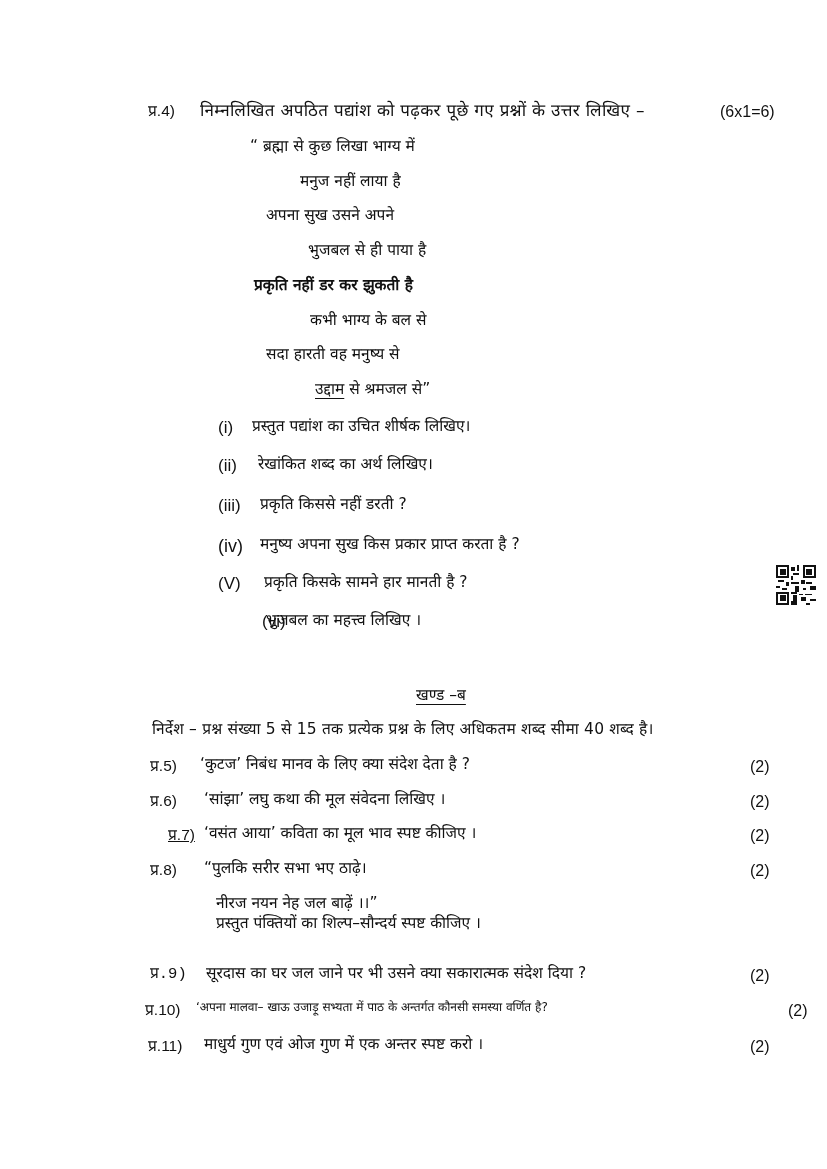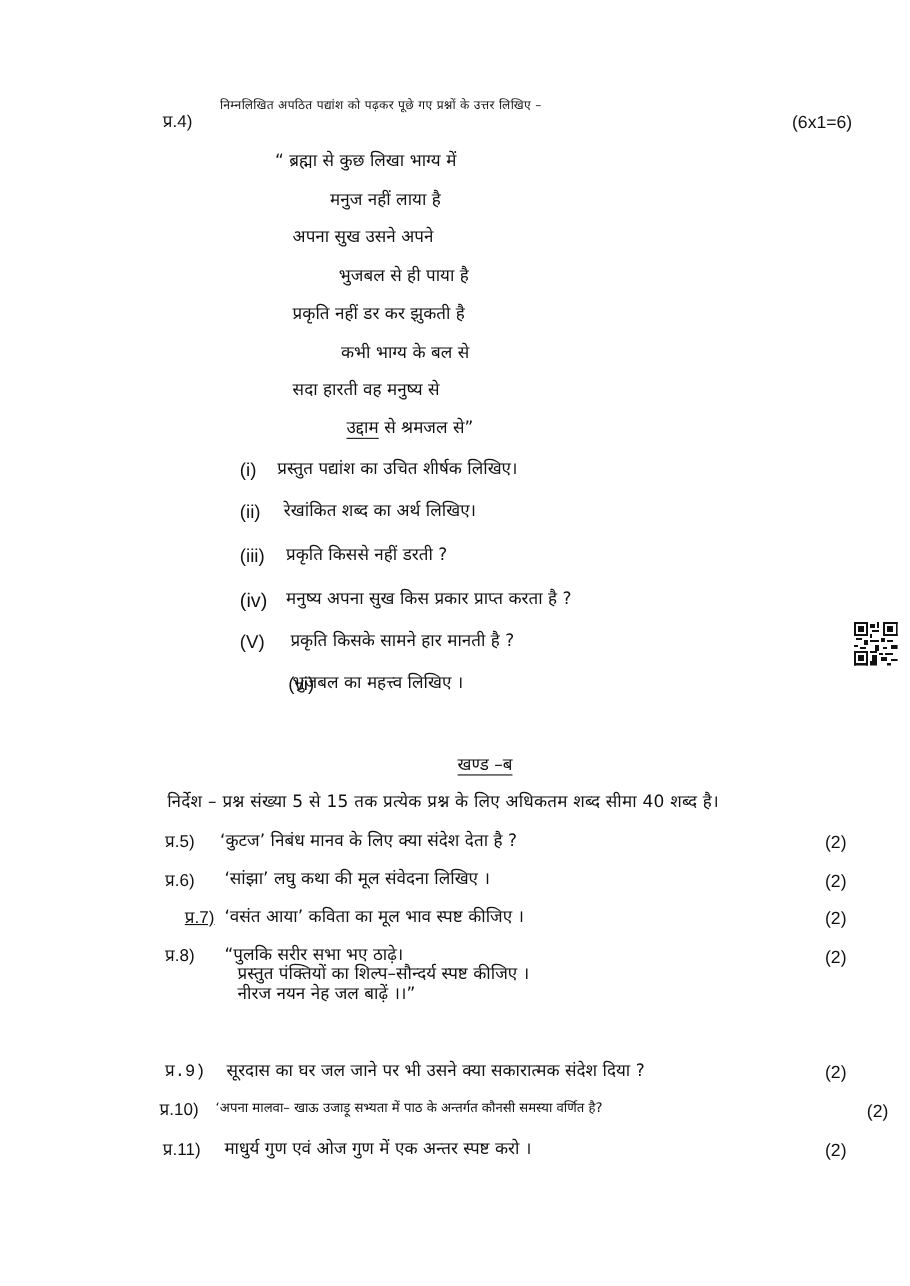--- a/index.html
+++ b/index.html
@@ -10,29 +10,29 @@
   .abs { position: absolute; white-space: nowrap; line-height: 1; }
   .num { font-family: "Liberation Sans", sans-serif; }
   .u { text-decoration: underline; text-underline-offset: 4px; }
   .marks { position: absolute; white-space: nowrap; font-family: "Liberation Sans", sans-serif; font-size: 16px; }
   .qr { position: absolute; left: 776px; top: 565px; width: 40px; height: 40px; }
 </style>
 </head>
 <body>
 
 <div class="abs num" style="left:148px;top:103px;">प्र.4)</div>
-<div class="abs" style="left:200px;top:90px;font-size:11px;letter-spacing:0.3px;">निम्नलिखित अपठित पद्यांश को पढ़कर पूछे गए प्रश्नों के उत्तर लिखिए –</div>
+<div class="abs" style="left:200px;top:102px;font-size:17px;letter-spacing:0.3px;">निम्नलिखित अपठित पद्यांश को पढ़कर पूछे गए प्रश्नों के उत्तर लिखिए –</div>
 <div class="marks" style="left:720px;top:103px;">(6x1=6)</div>
 
 <div>
   <div class="abs" style="left:250px;top:139px;">“ ब्रह्मा से कुछ लिखा भाग्य में</div>
   <div class="abs" style="left:300px;top:174px;">मनुज नहीं लाया है</div>
   <div class="abs" style="left:266px;top:208px;">अपना सुख उसने अपने</div>
   <div class="abs" style="left:308px;top:243px;text-align:right;">भुजबल से ही पाया है</div>
-  <div class="abs" style="left:266px;top:278px;">प्रकृति नहीं डर कर झुकती है</div>
+  <div class="abs" style="left:254px;top:278px;font-weight:bold;">प्रकृति नहीं डर कर झुकती है</div>
   <div class="abs" style="left:310px;top:313px;">कभी भाग्य के बल से</div>
   <div class="abs" style="left:266px;top:347px;">सदा हारती वह मनुष्य से</div>
   <div class="abs" style="left:315px;top:382px;">
     <span class="u">उद्दाम</span><span> से श्रमजल से”</span>
   </div>
 </div>
 
 <div>
   <div class="abs num" style="left:218px;top:419px;font-size:17px;">(i)</div>
   <div class="abs" style="left:252px;top:419px;">प्रस्तुत पद्यांश का उचित शीर्षक लिखिए।</div>
@@ -109,21 +109,21 @@
   <div class="marks" style="left:750px;top:793px;">(2)</div>
 
   <div class="abs num" style="left:168px;top:827px;text-decoration:underline;">प्र.7)</div>
   <div class="abs" style="left:204px;top:826px;">‘वसंत  आया’ कविता का मूल भाव स्पष्ट कीजिए ।</div>
   <div class="marks" style="left:750px;top:827px;">(2)</div>
 
   <div class="abs num" style="left:150px;top:862px;">प्र.8)</div>
   <div class="abs" style="left:204px;top:861px;">“पुलकि सरीर सभा भए ठाढ़े।</div>
   <div class="marks" style="left:750px;top:862px;">(2)</div>
   <div class="abs" style="left:216px;top:896px;">नीरज नयन नेह जल बाढ़ें ।।”</div>
-  <div class="abs" style="left:216px;top:878px;text-align:center;">प्रस्तुत पंक्तियों का शिल्प–सौन्दर्य स्पष्ट कीजिए ।</div>
+  <div class="abs" style="left:216px;top:916px;text-align:center;">प्रस्तुत पंक्तियों का शिल्प–सौन्दर्य स्पष्ट कीजिए ।</div>
 
   <div class="abs num" style="left:150px;top:967px;font-family:Liberation Mono, monospace;">प्र.9)</div>
   <div class="abs" style="left:206px;top:966px;">सूरदास का घर जल जाने पर भी उसने क्या सकारात्मक संदेश दिया ?</div>
   <div class="marks" style="left:750px;top:967px;">(2)</div>
 
   <div class="abs num" style="left:145px;top:1002px;">प्र.10)</div>
   <div class="abs" style="left:196px;top:1001px;font-size:12px;">‘अपना मालवा– खाऊ उजाड़ू सभ्यता में पाठ के अन्तर्गत कौनसी समस्या वर्णित है?</div>
   <div class="marks" style="left:788px;top:1002px;">(2)</div>
 
   <div class="abs num" style="left:148px;top:1038px;">प्र.11)</div>

